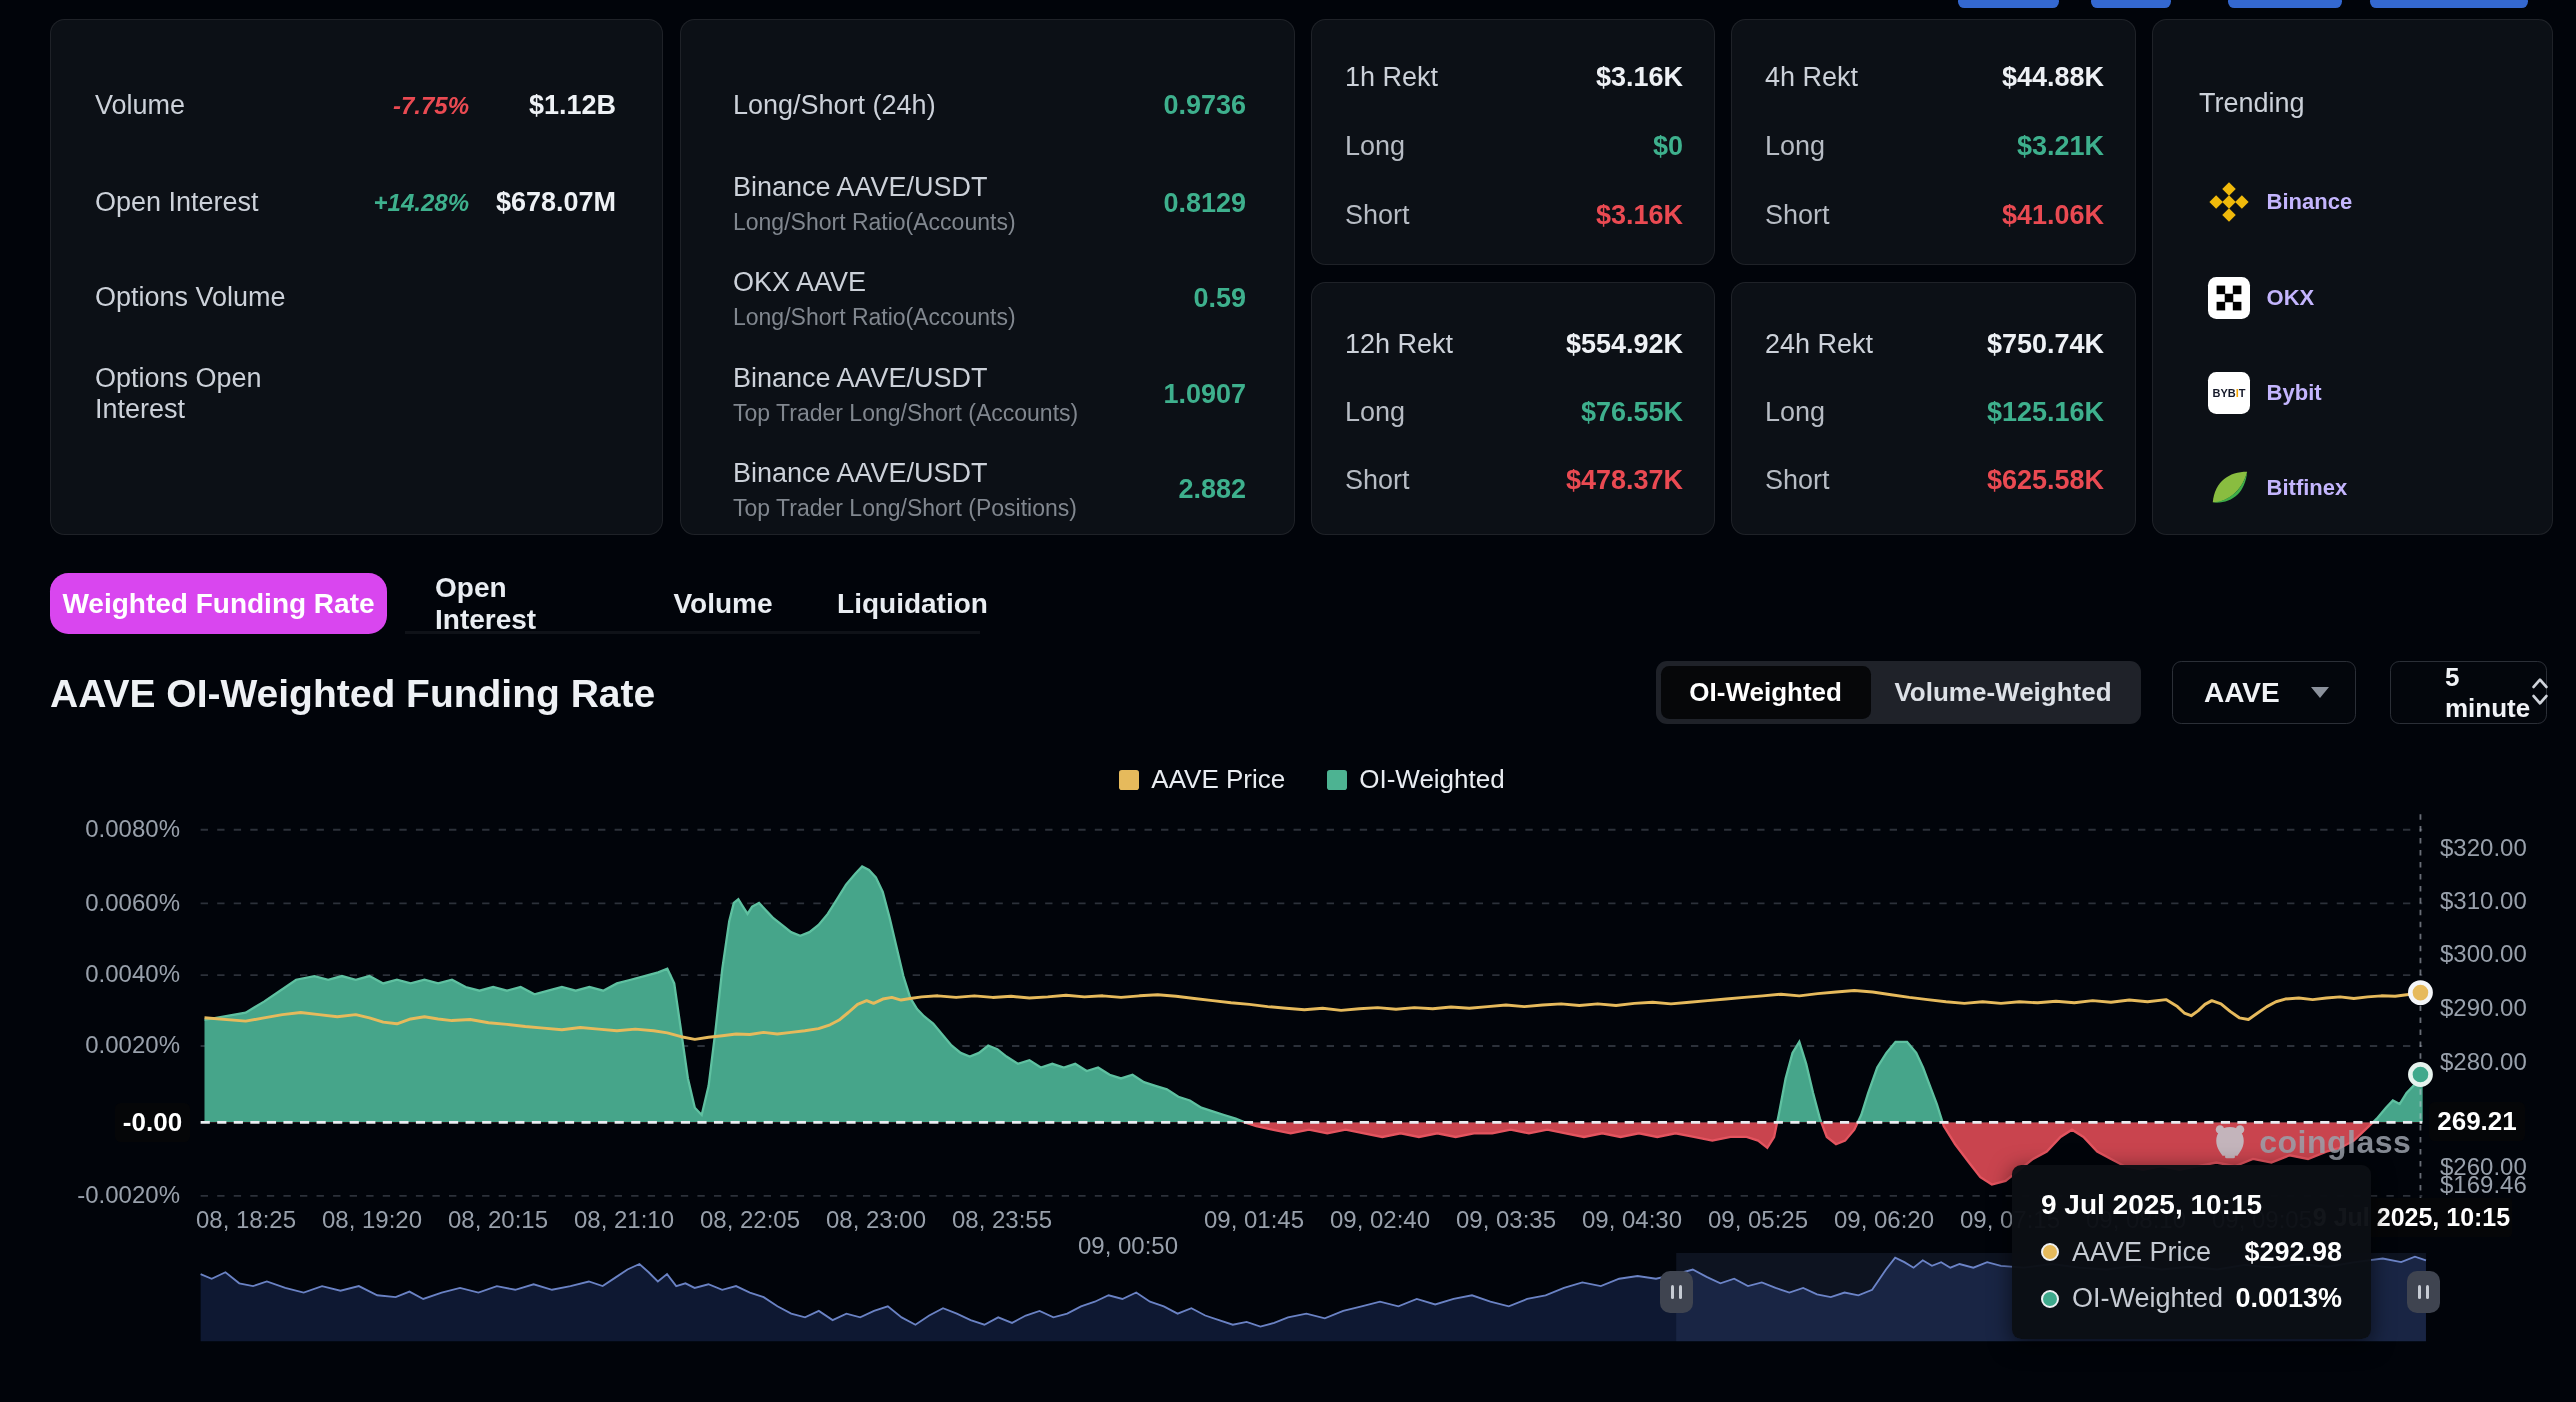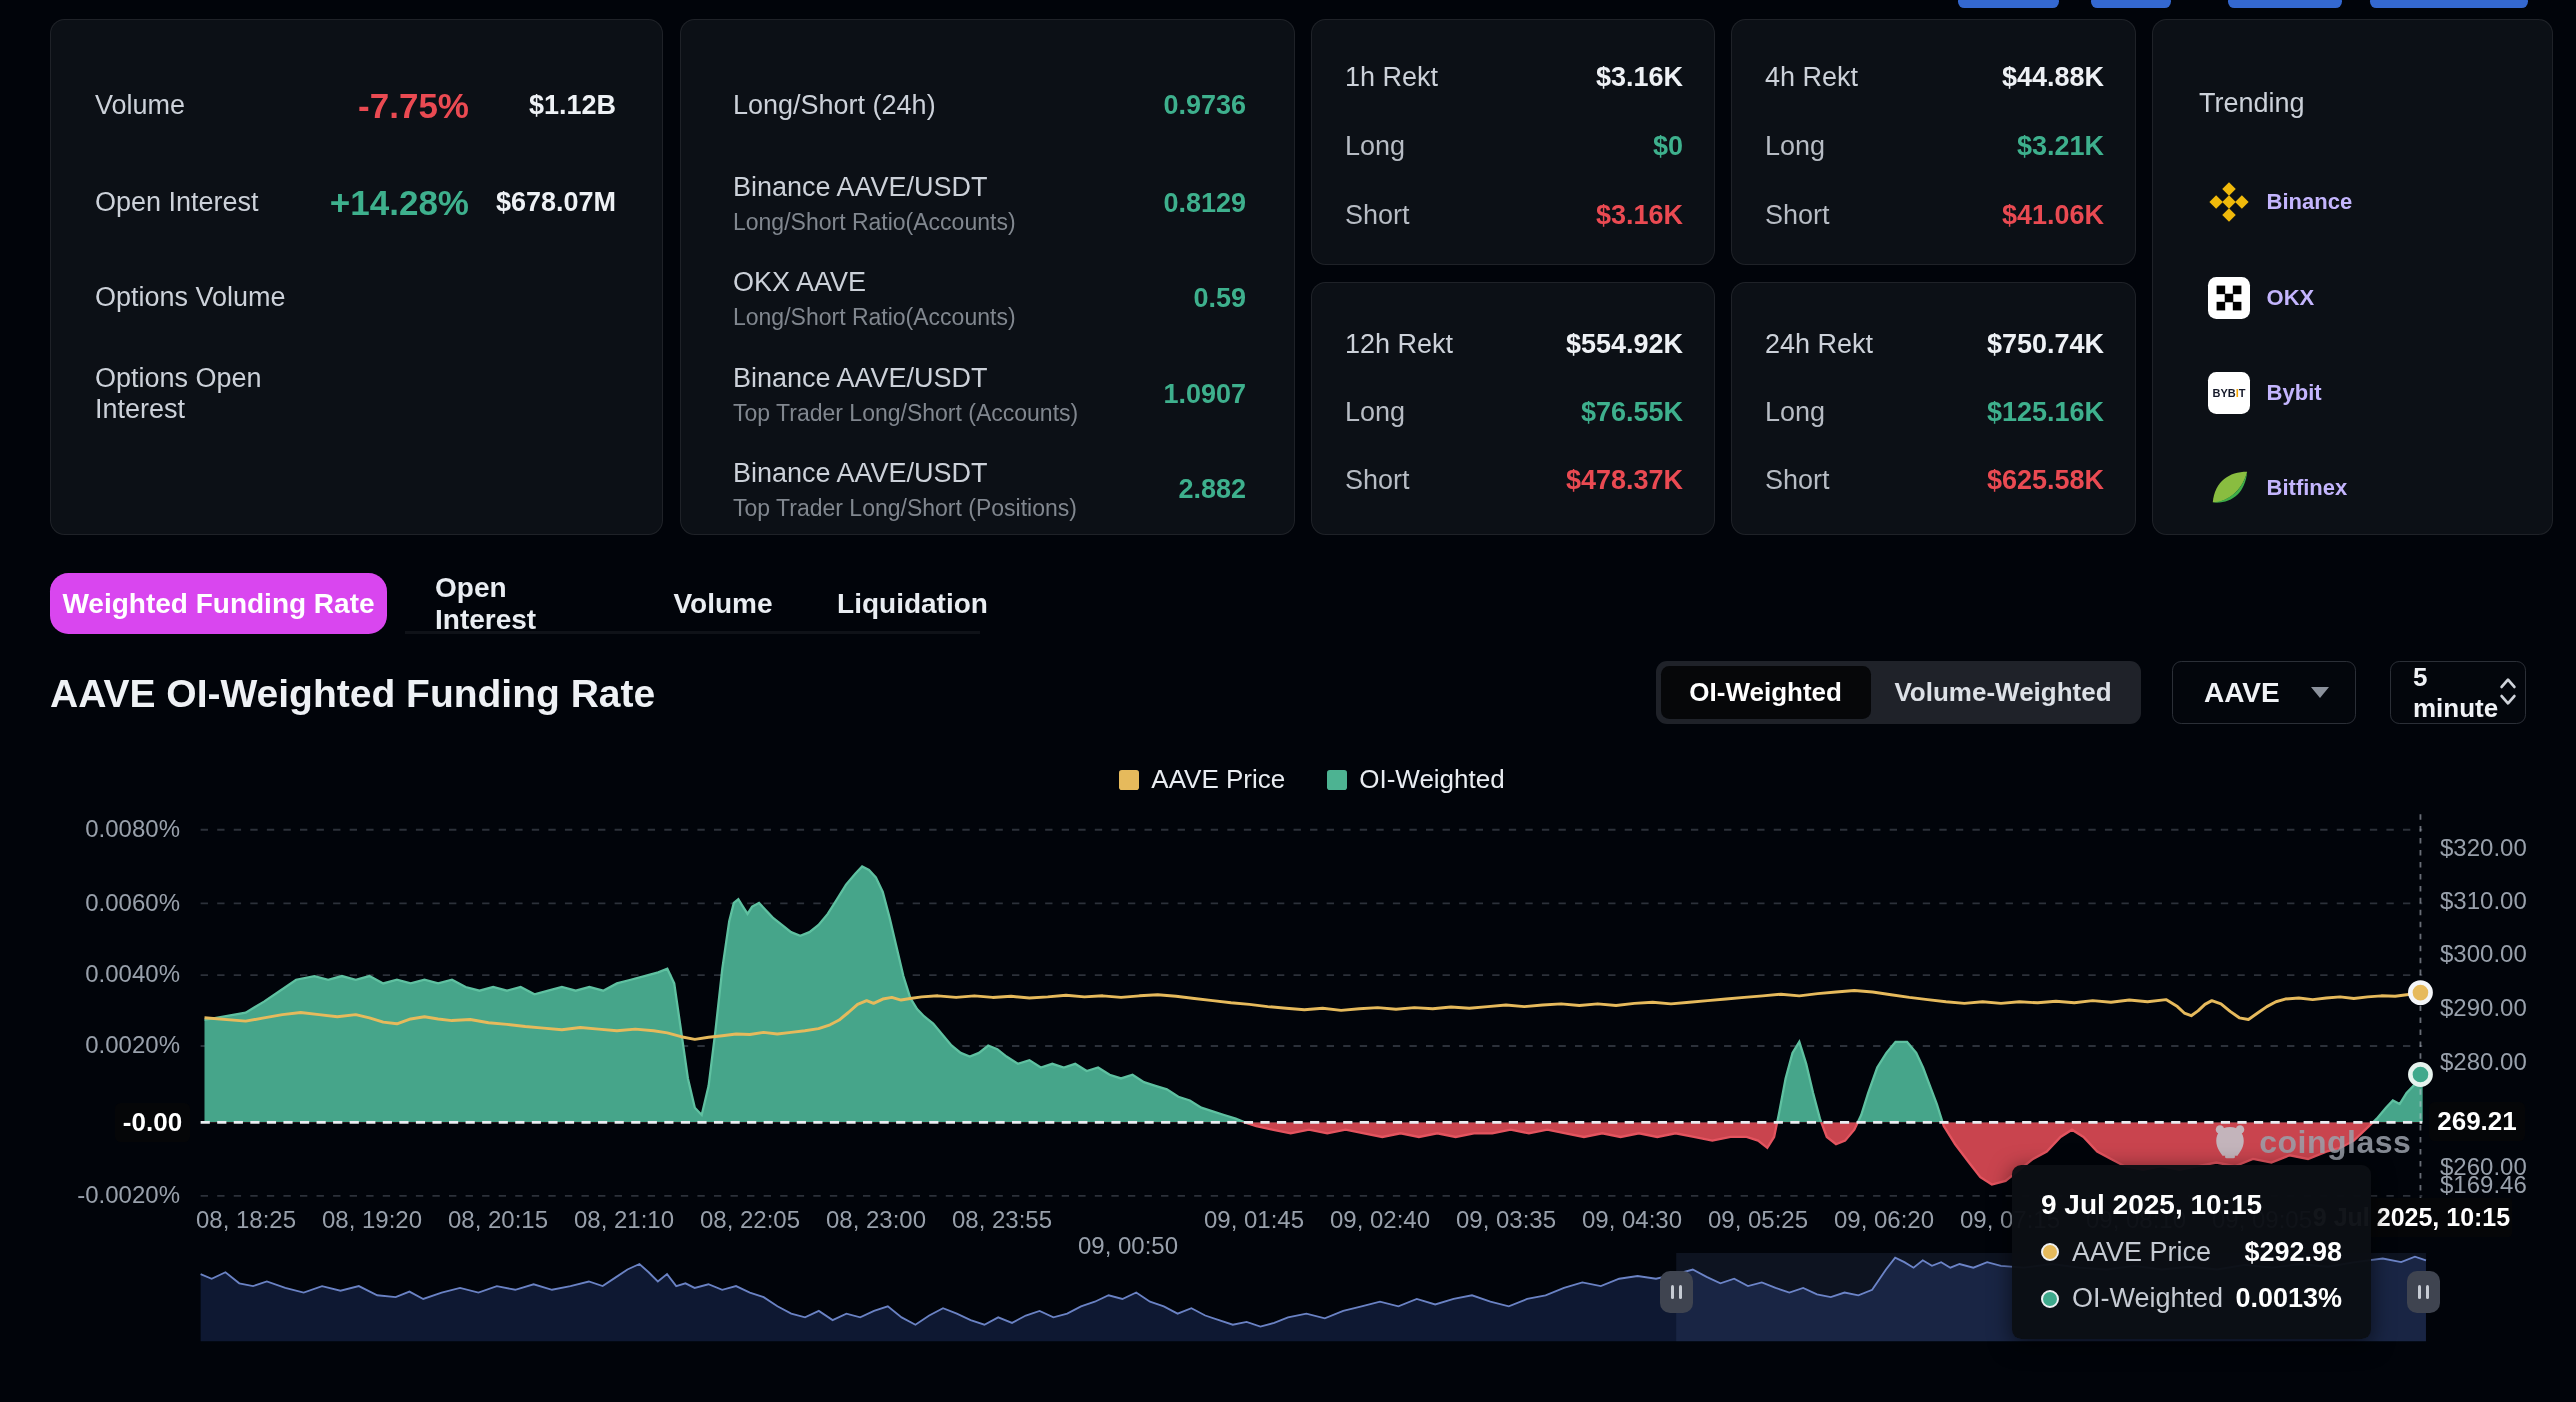--- a/index.html
+++ b/index.html
@@ -7,21 +7,21 @@
        font-family:"Liberation Sans","DejaVu Sans",sans-serif;-webkit-font-smoothing:antialiased;}
   .abs{position:absolute;}
   .card{position:absolute;background:#0c1016;border:0.9px solid rgba(255,255,255,0.08);border-radius:14.7px;}
   .lbl{color:#ccd1d9;font-size:27px;font-weight:500;}
   .sub{color:#81878f;font-size:23px;font-weight:400;margin-top:5.5px;}
   .val{color:#eef1f5;font-size:27px;font-weight:700;}
   .green{color:#3eb08d;}
   .red{color:#ea4a52;}
   .statrow{position:absolute;left:44px;right:46px;display:flex;align-items:center;height:35px;}
   .statrow .lbl{flex:1;}
-  .statrow .pct{width:156px;text-align:right;font-size:35px;font-weight:700;}
+  .statrow .pct{width:156px;text-align:right;font-size:24px;font-weight:700;font-style:italic;}
   .statrow .amt{width:147px;text-align:right;}
   .ratiorow{position:absolute;left:52px;right:48px;display:flex;align-items:center;}
   .ratiorow .txt{flex:1;}
   .rektrow{position:absolute;left:33px;right:31px;display:flex;align-items:center;height:35px;}
   .rektrow .lbl{flex:1;color:#b7bcc4;}
   .trendrow{position:absolute;left:55px;right:28px;display:flex;align-items:center;height:44px;}
   .exname{color:#c4b5fd;font-size:22px;font-weight:700;margin-left:16.6px;}
   .exicon{width:42px;height:42px;border-radius:8.3px;display:flex;align-items:center;justify-content:center;flex:0 0 42px;}
   .tab{position:absolute;top:573px;height:61px;display:flex;align-items:center;justify-content:center;
        color:#e9edf2;font-size:28px;font-weight:700;cursor:pointer;}
@@ -248,21 +248,21 @@
       </div>
     <div class="toggle-opt" style="position:absolute;left:214px;top:4.6px;width:266px;color:#dde1e7;">
       <span>Volume-Weighted</span>
       </div>
   </div>
 
   <div class="select" style="left:2172px;width:184px;">
     <span style="margin-left:31px;font-size:28px;font-weight:700;color:#f0f2f6;">AAVE</span>
     <span style="margin-left:auto;margin-right:26px;width:0;height:0;border-left:9.2px solid transparent;border-right:9.2px solid transparent;border-top:11px solid #8b919c;"></span>
   </div>
-  <div class="select" style="left:2390px;width:136px;">
+  <div class="select" style="left:2390px;width:157px;padding-left:32px;">
     <span style="margin-left:22px;font-size:26px;font-weight:700;color:#f0f2f6;">5 minute</span>
     <span style="margin-left:auto;margin-right:16.6px;">
       <svg width="20" height="31" viewBox="0 0 22 34" fill="none" stroke="#cfd3da" stroke-width="3" stroke-linecap="round" stroke-linejoin="round">
         <path d="M4 12 L11 4 L18 12"></path>
           <path d="M4 22 L11 30 L18 22"></path>
         </svg></span>
   </div>
 
   <div class="abs" style="left:201px;top:764px;width:2222px;display:flex;justify-content:center;gap:42px;">
     <div class="legend-item">

